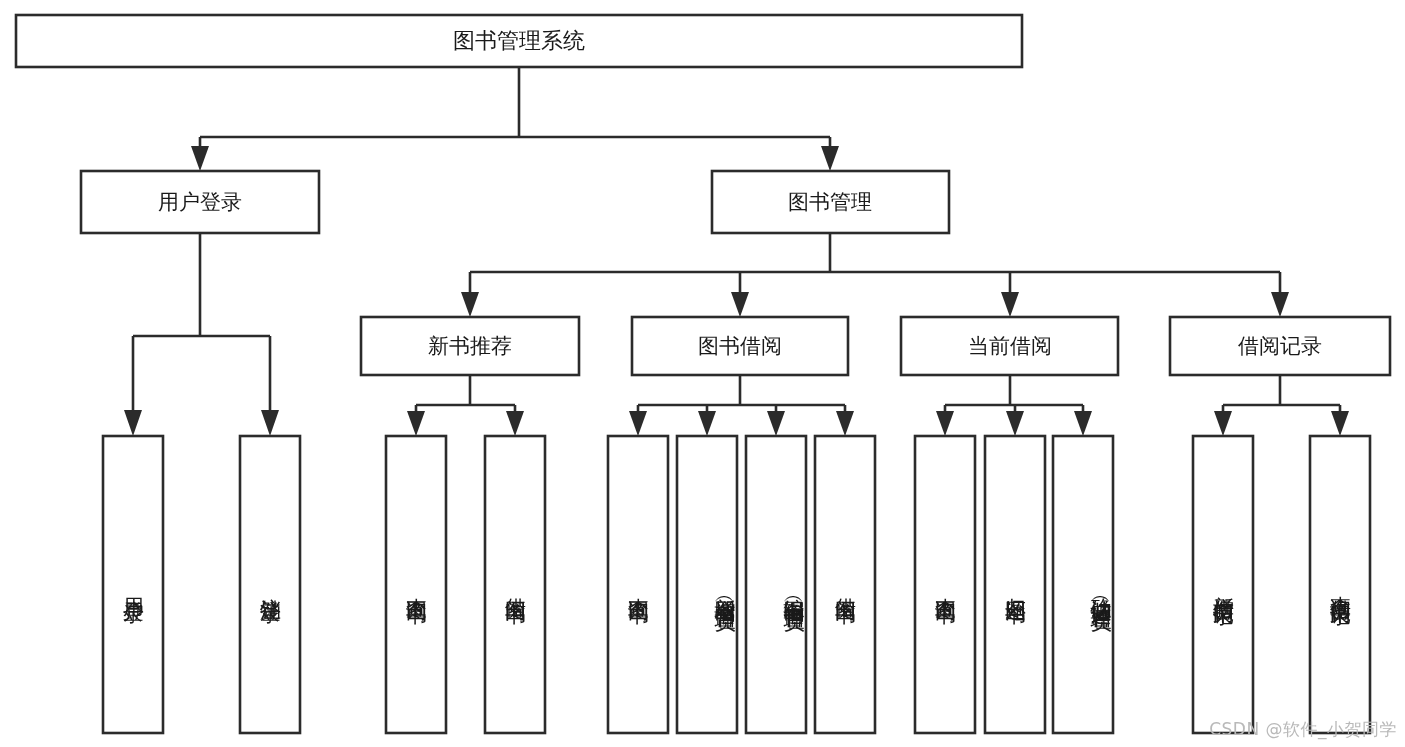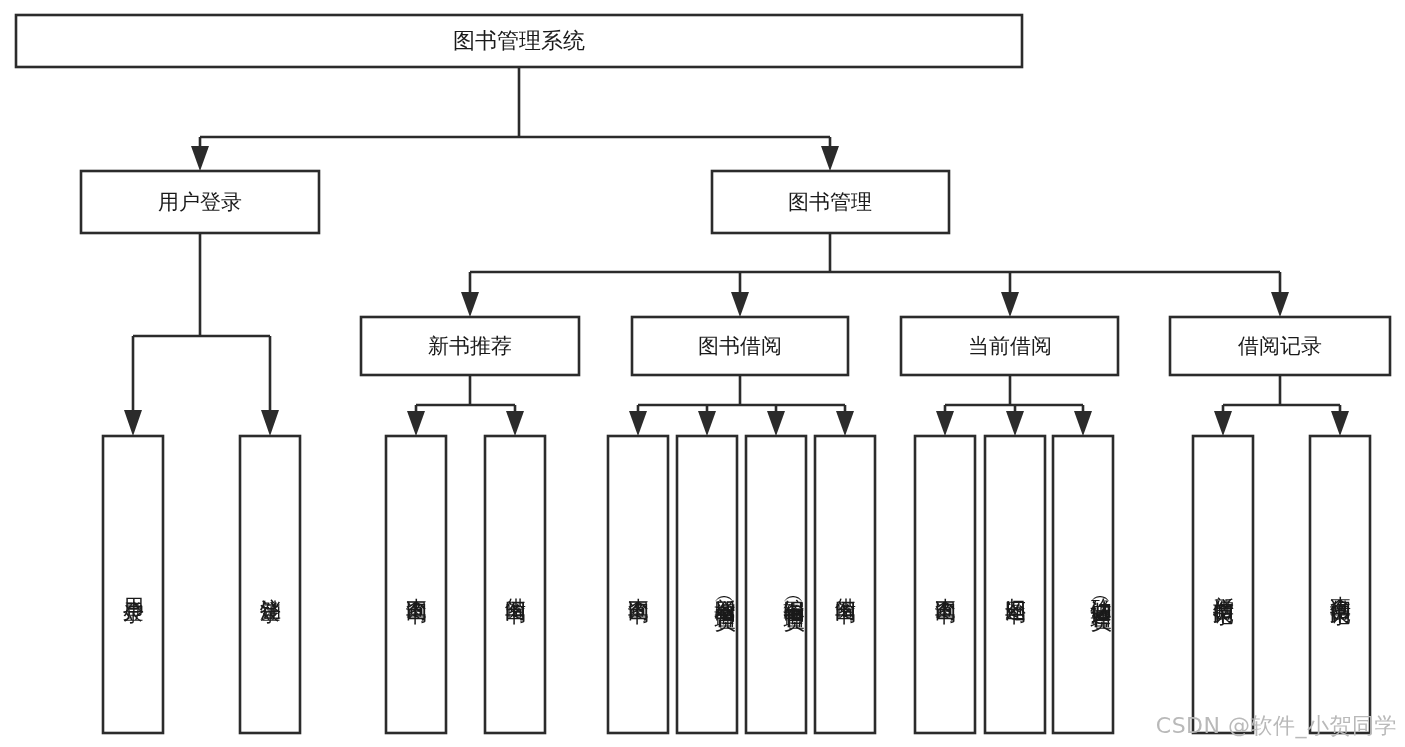--- a/index.html
+++ b/index.html
@@ -69,21 +69,21 @@
     display: flex;
     align-items: center;
     justify-content: center;
     pointer-events: none;
   }
   .watermark {
     position: absolute;
     right: 8px;
     bottom: 6px;
     font-family: "DejaVu Sans", "Liberation Sans", sans-serif;
-    font-size: 22px;
+    font-size: 17px;
     color: #b9b9b9;
     letter-spacing: 0.5px;
     white-space: nowrap;
   }
 </style>
 </head>
 <body>
 
 <div id="diagram-root">
 

